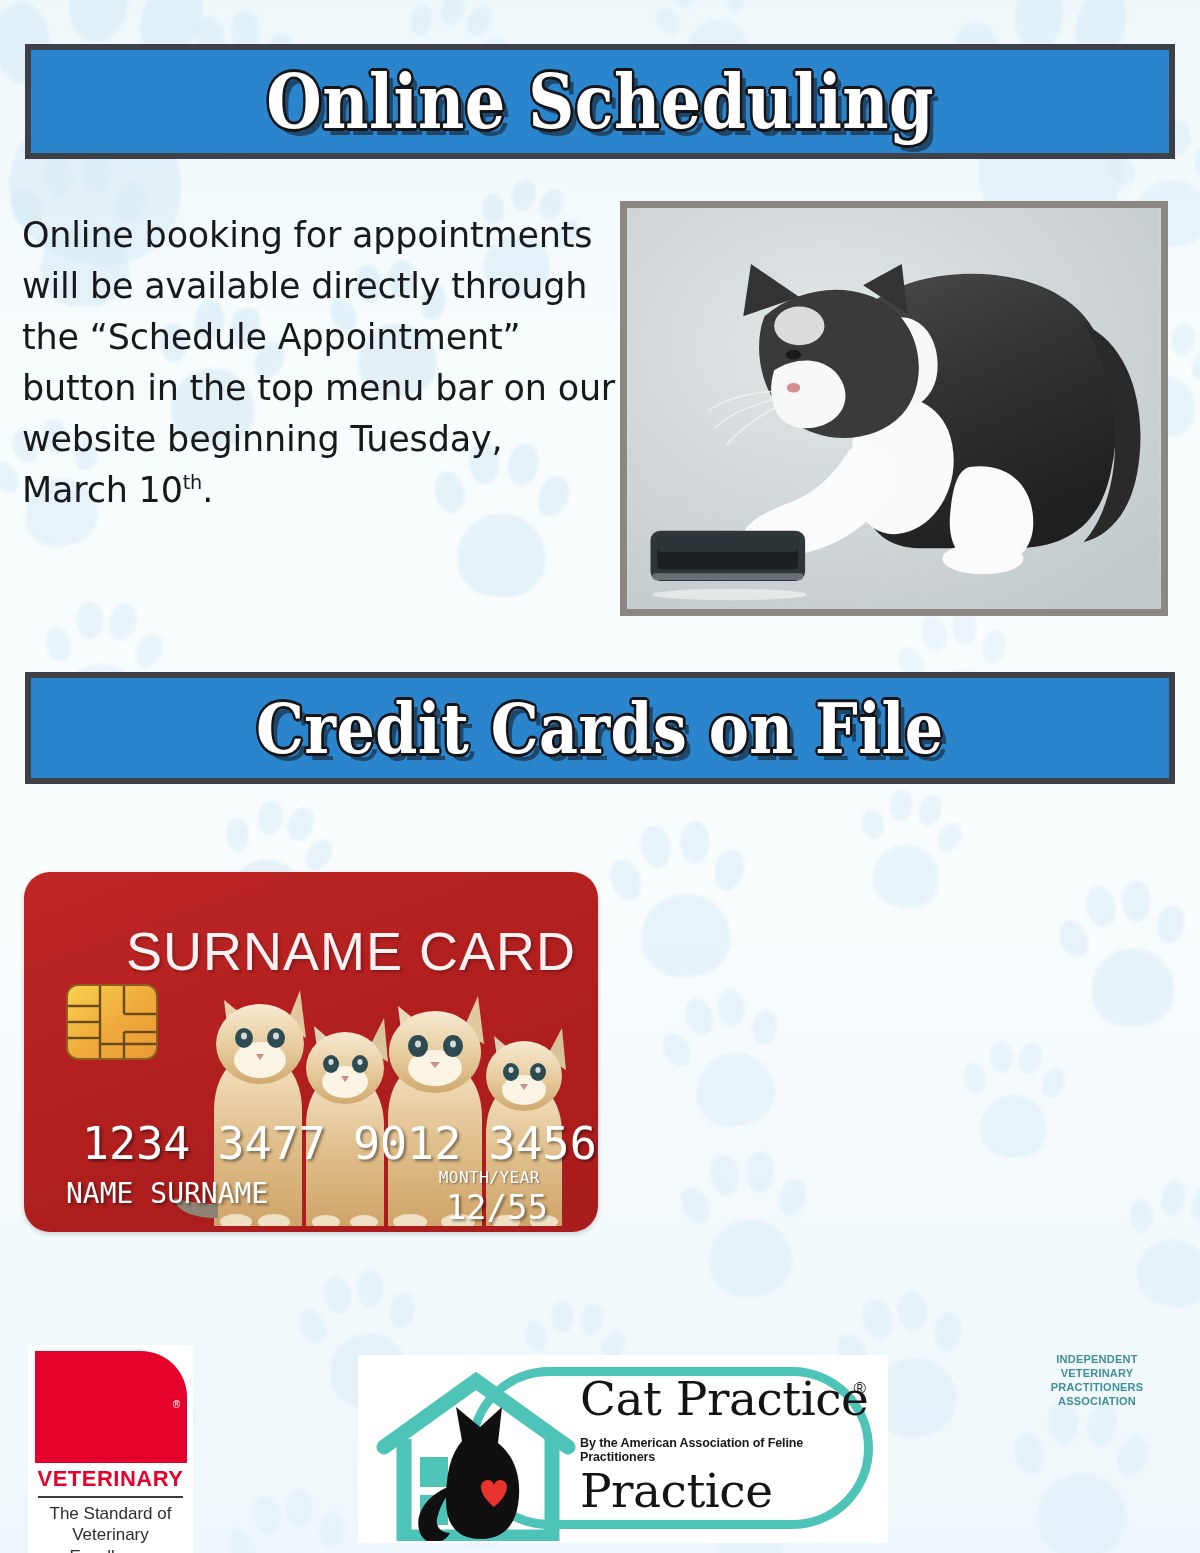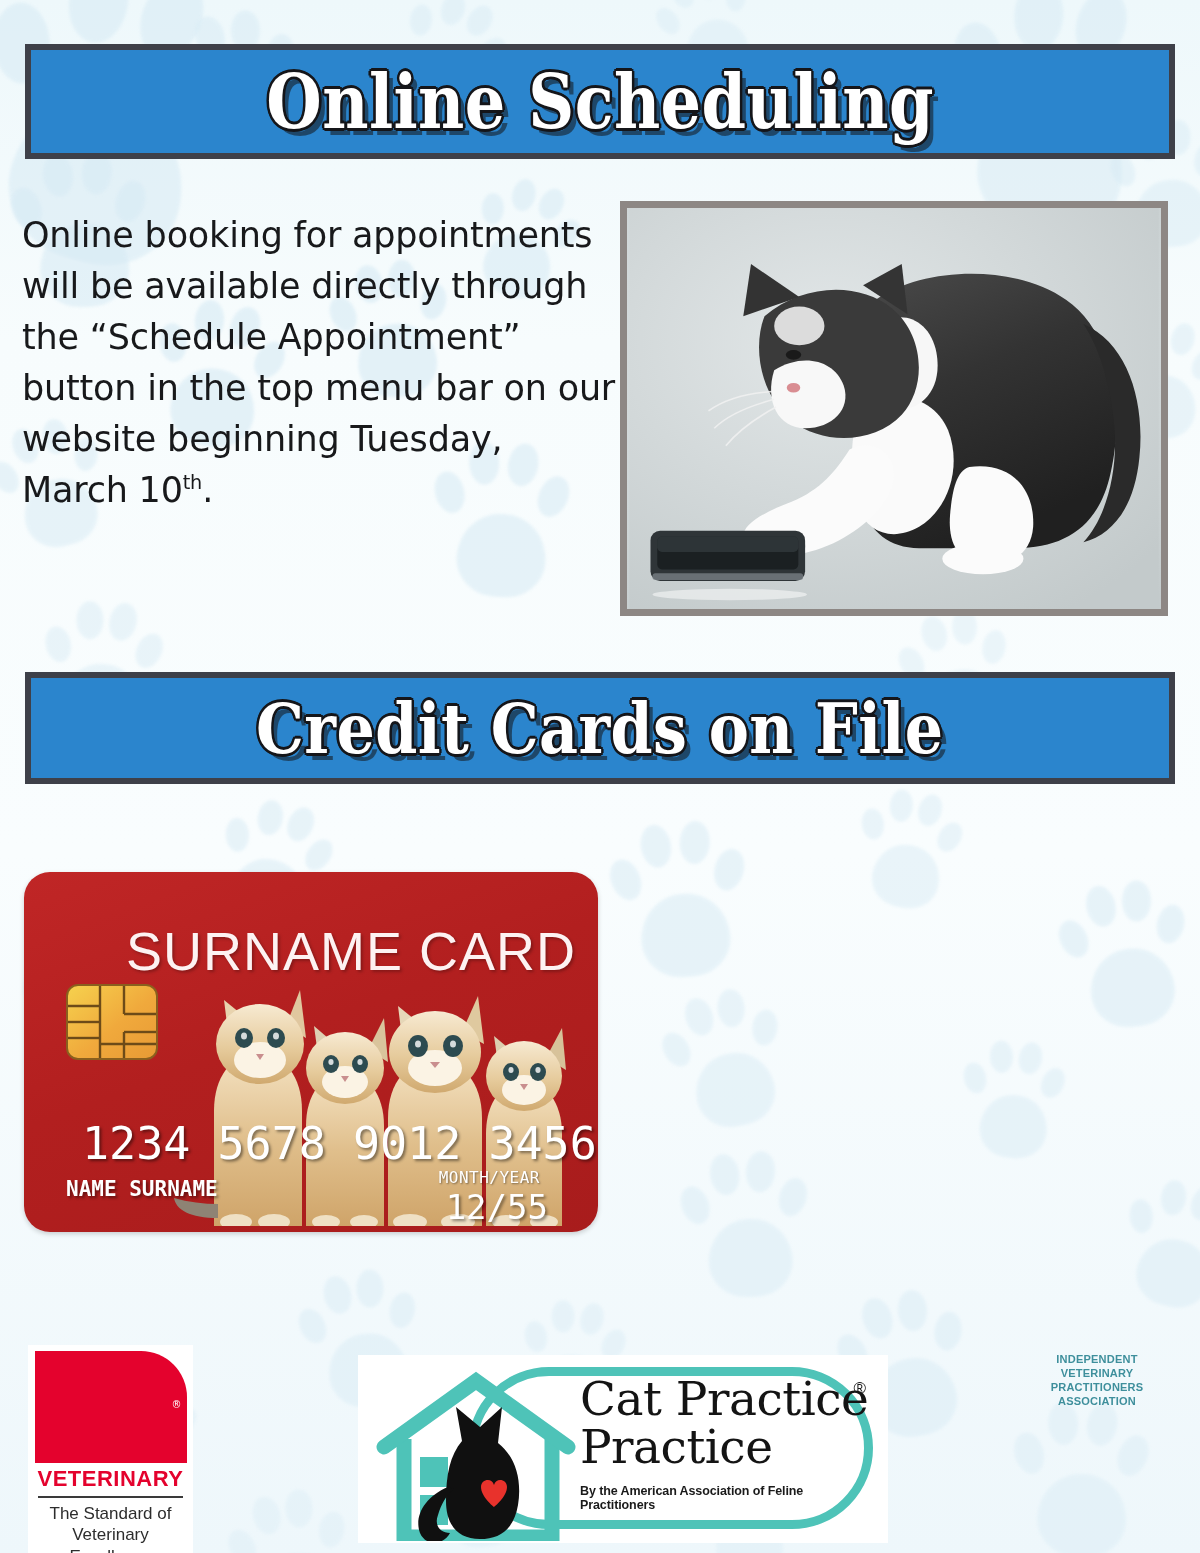--- a/index.html
+++ b/index.html
@@ -129,25 +129,24 @@
     font-size: 45px;
     letter-spacing: 0px;
     color: #ffffff;
     text-shadow: 2px 2px 3px rgba(0,0,0,.45);
     white-space: nowrap;
   }
   #card-holder {
     position: absolute;
     left: 42px; top: 305px;
     font-family: "DejaVu Sans Mono", monospace;
-    font-size: 21px;
+    font-size: 28px;
     color: #ffffff;
     text-shadow: 2px 2px 3px rgba(0,0,0,.45);
     white-space: nowrap;
-    font-weight: bold;
   }
   #card-exp-label {
     position: absolute;
     right: 58px; top: 296px;
     font-family: "DejaVu Sans Mono", monospace;
     font-size: 16px;
     letter-spacing: .5px;
     color: #ffffff;
     text-shadow: 1px 1px 2px rgba(0,0,0,.45);
   }
@@ -721,21 +720,21 @@
         <ellipse cx="337" cy="144" rx="2.6" ry="3" fill="#ffffff" opacity=".8"></ellipse>
         <ellipse cx="364" cy="144" rx="2.6" ry="3" fill="#ffffff" opacity=".8"></ellipse>
         <path d="M346 158 L354 158 L350 164 Z" fill="#c98e8e"></path>
         <ellipse cx="332" cy="296" rx="14" ry="7" fill="#efe0c4"></ellipse>
         <ellipse cx="370" cy="296" rx="14" ry="7" fill="#efe0c4"></ellipse>
       </g>
 
       <path d="M44 292 C16 292 2 284 0 272 C14 276 30 278 44 278 Z" fill="#8e8374"></path>
     </svg>
 
-    <div id="card-number">1234 5678 9012 3456</div>
+    <div id="card-number">1234 3477 9012 3456</div>
     <div id="card-holder">NAME SURNAME</div>
     <div id="card-exp-label">MONTH/YEAR</div>
     <div id="card-exp-value">12/55</div>
   </div>
 
 
   <div id="footer">
 
     <div id="logo-aaha">
       <div id="aaha-mark">
@@ -769,22 +768,22 @@
 
         <path d="M72 118 C48 128 38 148 44 164 C50 178 68 176 74 164
                  C64 164 58 156 62 146 C65 136 70 126 78 120 Z" fill="#101010"></path>
 
         <path d="M105 118 C105 110 116 108 118 116 C120 108 131 110 131 118
                  C131 128 118 138 118 138 C118 138 105 128 105 118 Z" fill="#e8322c"></path>
       </svg>
 
       <div id="cfp-text">
         <div id="cfp-line1">Cat Practice</div>
+        <div id="cfp-sub">By the American Association of Feline Practitioners</div>
         <div id="cfp-line2">Practice</div>
-        <div id="cfp-sub">By the American Association of Feline Practitioners</div>
       </div>
       <div id="cfp-reg">®</div>
     </div>
 
     <div id="logo-ivpa">
       <div id="ivpa-caption">
         <div>INDEPENDENT VETERINARY</div>
         <div>PRACTITIONERS ASSOCIATION</div>
       </div>
     </div>

